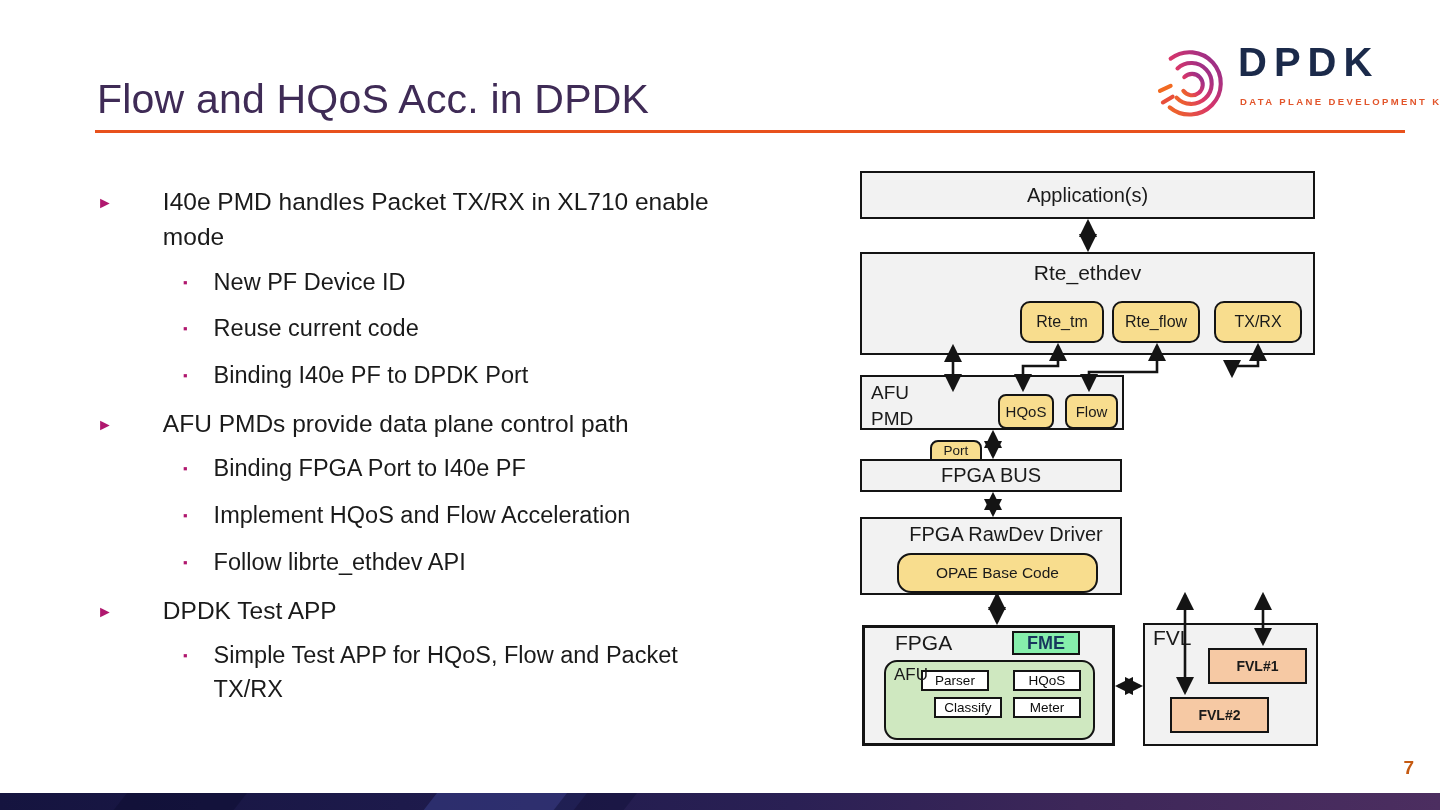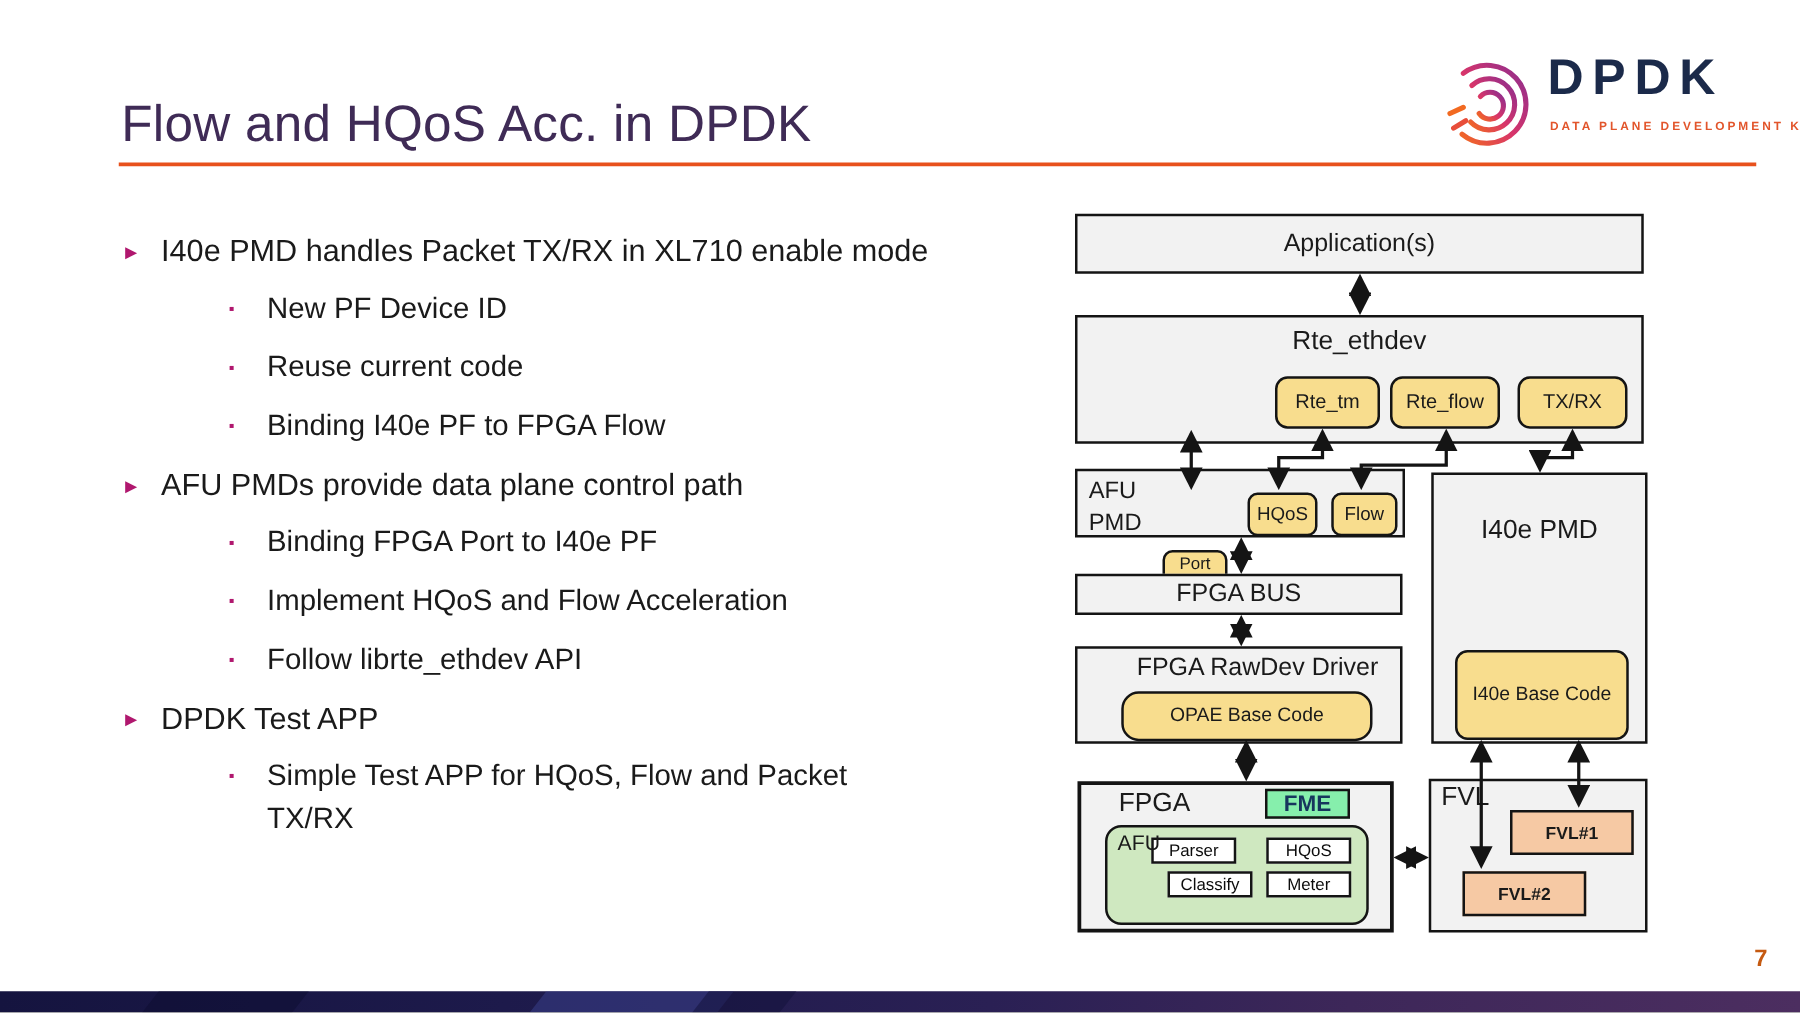--- a/index.html
+++ b/index.html
@@ -20,21 +20,21 @@
              letter-spacing:2.4px;color:#e2552b;white-space:nowrap;}
 
   
   .bullets{position:absolute;left:95px;top:184px;width:672px;}
   .b{display:flex;align-items:flex-start;margin-bottom:11px;line-height:1.44;}
   .b.l1{font-size:24.5px;}
   .b.l1 .mk{color:#b0176e;font-size:16px;margin:7px 16px 0 2px;flex:0 0 auto;}
   .b.l2{font-size:23.5px;margin-left:88px;margin-bottom:13px;}
   .b.l2 .mk{color:#b0176e;font-size:13px;margin:8px 26px 0 0;flex:0 0 auto;}
   .b .tx{flex:0 1 auto;}
-  .b.l1 .tx{max-width:615px;}
+  .b.l1 .tx{max-width:615px;margin-left:34px;}
   .b.l2 .tx{max-width:520px;}
 
   
   .gbox{position:absolute;background:#f2f2f2;border:2.5px solid #141414;box-sizing:border-box;}
   .ybox{position:absolute;background:#f8dd8e;border:2.5px solid #141414;border-radius:10px;
         box-sizing:border-box;display:flex;align-items:center;justify-content:center;
         text-align:center;line-height:1.2;}
   .blabel{font-size:20px;}
   .app{left:860px;top:171px;width:455px;height:48px;display:flex;align-items:center;justify-content:center;}
   .rte{left:860px;top:252px;width:455px;height:103px;}
@@ -127,21 +127,21 @@
     <div class="b l2">
       <span class="mk">▪</span>
       <span class="tx">New PF Device ID</span>
     </div>
     <div class="b l2">
       <span class="mk">▪</span>
       <span class="tx">Reuse current code</span>
     </div>
     <div class="b l2">
       <span class="mk">▪</span>
-      <span class="tx">Binding I40e PF to FPGA Flow</span>
+      <span class="tx">Binding I40e PF to DPDK Port</span>
     </div>
     <div class="b l1">
       <span class="mk">►</span>
       <span class="tx">AFU PMDs provide data plane control path</span>
     </div>
     <div class="b l2">
       <span class="mk">▪</span>
       <span class="tx">Binding FPGA Port to I40e PF</span>
     </div>
     <div class="b l2">
@@ -172,24 +172,20 @@
   </div>
 
   <div class="gbox afu">
     <div class="hd">AFU
 PMD</div>
     <div class="ybox m-prep">Port Rep</div>
     <div class="ybox m-hqos">HQoS</div>
     <div class="ybox m-flow">Flow</div>
   </div>
 
-  <div class="gbox i40e">
-    <div class="hd">I40e PMD</div>
-    <div class="ybox m-i40ebase">I40e Base Code</div>
-  </div>
 
   <div class="gbox bus blabel">FPGA BUS</div>
 
   <div class="gbox rawdev">
     <div class="hd">FPGA RawDev Driver</div>
     <div class="ybox m-opae">OPAE Base Code</div>
   </div>
 
   <div class="gbox fpga">
     <div class="hd">FPGA</div>

